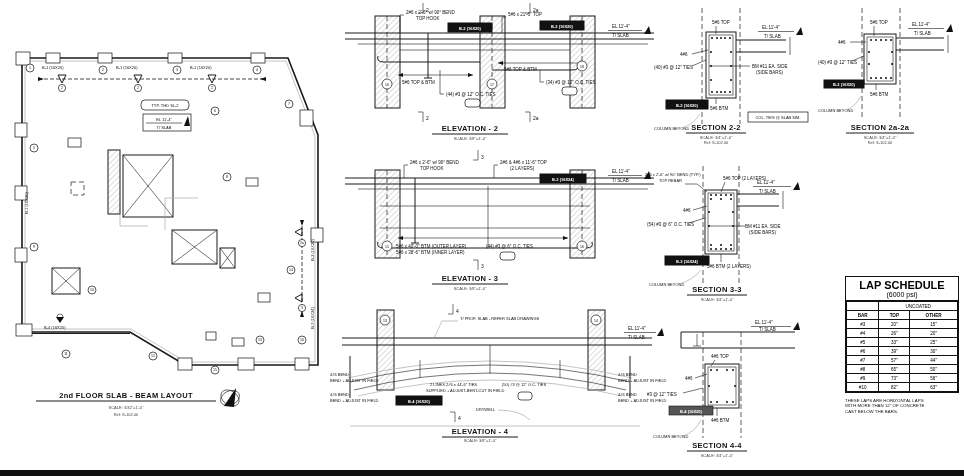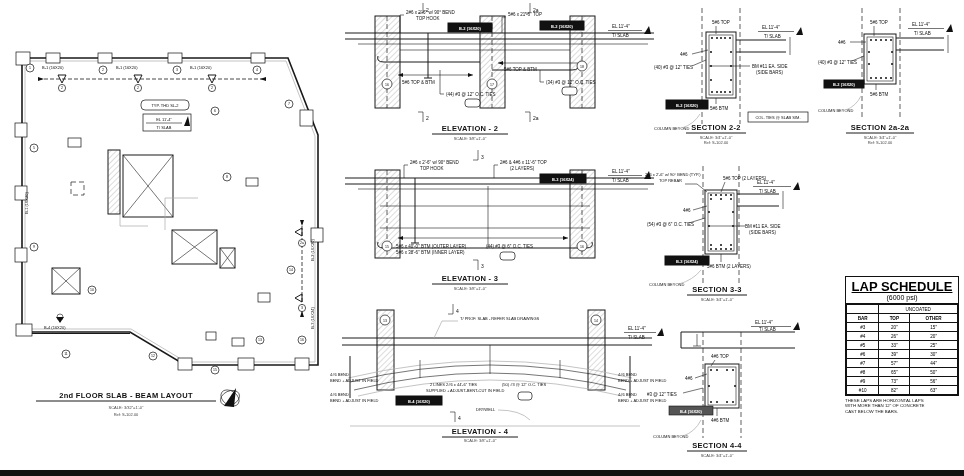--- a/index.html
+++ b/index.html
@@ -19,21 +19,21 @@
   .gray{stroke:#aaa;stroke-width:.7;fill:none;}
   .dash{stroke:#1a1a1a;stroke-width:.8;fill:none;stroke-dasharray:4 2;}
   .dashf{stroke:#1a1a1a;stroke-width:.7;fill:none;stroke-dasharray:5 3;}
   .col{fill:url(#hatch);stroke:#1a1a1a;stroke-width:1;}
   .tagb{fill:#111;stroke:#111;}
   .tago{fill:#fff;stroke:#111;stroke-width:.7;}
   .bub{fill:#fff;stroke:#111;stroke-width:.7;}
   .bubt{font-size:3.5px;}
   .lap{position:absolute;left:845px;top:276px;width:112px;border:1px solid #111;
        background:#fff;text-align:center;}
-  .lap .ttl{font-size:13px;font-weight:bold;text-decoration:underline;padding-top:2px;}
+  .lap .ttl{font-size:11px;font-weight:bold;padding-top:2px;}
   .lap .psi{font-size:7px;border-bottom:1px solid #111;padding-bottom:2px;}
   .lap table{border-collapse:collapse;width:100%;}
   .lap td,.lap th{border:1px solid #111;font-size:4.6px;padding:0 1px;height:8px;text-align:center;}
   .lapnotes{position:absolute;left:845px;top:398px;width:118px;font-size:4.4px;line-height:5.4px;
             text-align:left;color:#111;}
   .bottombar{position:absolute;left:0;top:470px;width:964px;height:6px;background:#111;}
 </style>
 </head>
 <body>
 

